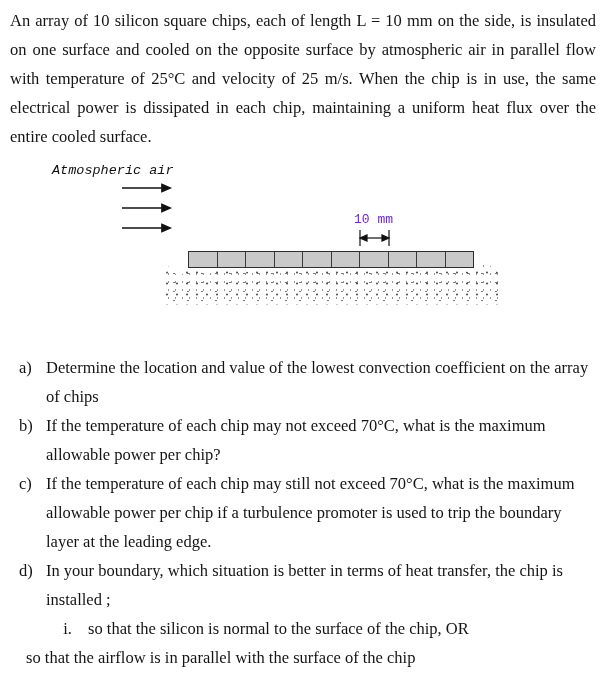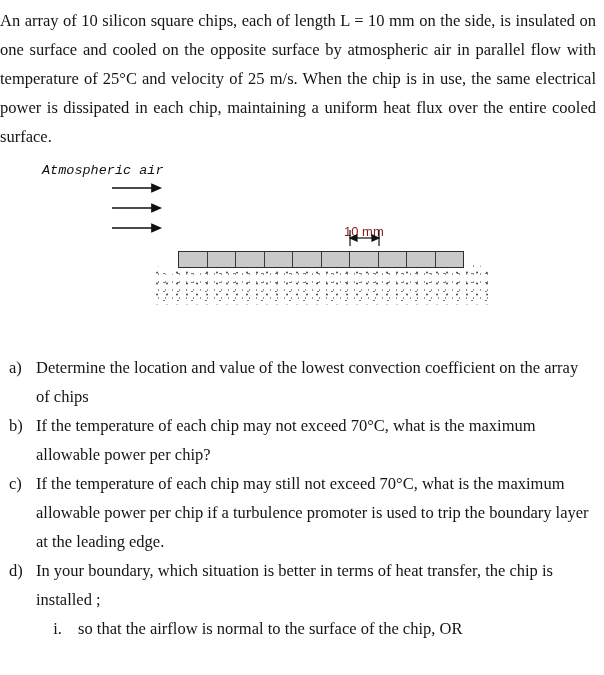--- a/index.html
+++ b/index.html
@@ -1,32 +1,32 @@
 <!DOCTYPE html>
 <html><head>
 <meta charset="utf-8">
 <style>
   html,body{margin:0;padding:0;}
   body{
     width:604px;height:675px;overflow:hidden;background:#ffffff;color:#141414;
     font-family:"Liberation Serif", serif;font-size:16.5px;line-height:29px;
   }
-  .page{padding:6px 8px 0 0;box-sizing:border-box;}
+  .page{padding:6px 8px 0 10px;box-sizing:border-box;}
   .intro{text-align:justify;}
 
   .figure{position:relative;height:178px;margin-top:10px;}
   .flow-label{
     position:absolute;left:42px;top:2px;
     font-family:Liberation Mono, monospace;font-style:italic;
     font-size:13.5px;line-height:15px;color:#111;
   }
   .arrows{position:absolute;left:112px;top:22px;}
   .dim-label{
-    position:absolute;left:344px;top:64px;
-    font-family:Liberation Sans, sans-serif;font-size:13px;line-height:14px;color:#7f1d1d;
+    position:absolute;left:344px;top:52px;
+    font-family:Liberation Mono, monospace;font-size:13px;line-height:14px;color:#6d28d9;
   }
   .dim{position:absolute;left:349px;top:69px;}
   .ground{
     position:absolute;left:152px;top:95px;width:342px;height:49px;
     background-image:
       radial-gradient(#444 0.9px, transparent 1.1px),
       radial-gradient(#666 0.8px, transparent 1.0px),
       radial-gradient(#8a8a8a 0.7px, transparent 0.9px);
     background-size:10px 11px, 14px 9px, 7px 8px;
     background-position:0 0, 5px 4px, 3px 6px;
@@ -116,21 +116,22 @@
       <span class="q-text">If the temperature of each chip may still not exceed 70°C, what is the maximum allowable power per chip if a turbulence promoter is used to trip the boundary layer at the leading edge.</span>
     </div>
 
     <div class="q">
       <span class="q-label">d)</span>
       <span class="q-text">In your boundary, which situation is better in terms of heat transfer, the chip is installed ;</span>
     </div>
 
     <div class="sub">
       <span class="sub-label">i.</span>
-      <span class="sub-text">so that the airflow is normal to the surface of the chip, OR</span>
+      <span class="sub-text">so that the silicon is normal to the surface of the chip, OR</span>
     </div>
 
     <div class="sub">
+      <span class="sub-text">so that the airflow is in parallel with the surface of the chip</span>
     </div>
 
   </div>
 
 </div>
 
 </body></html>

